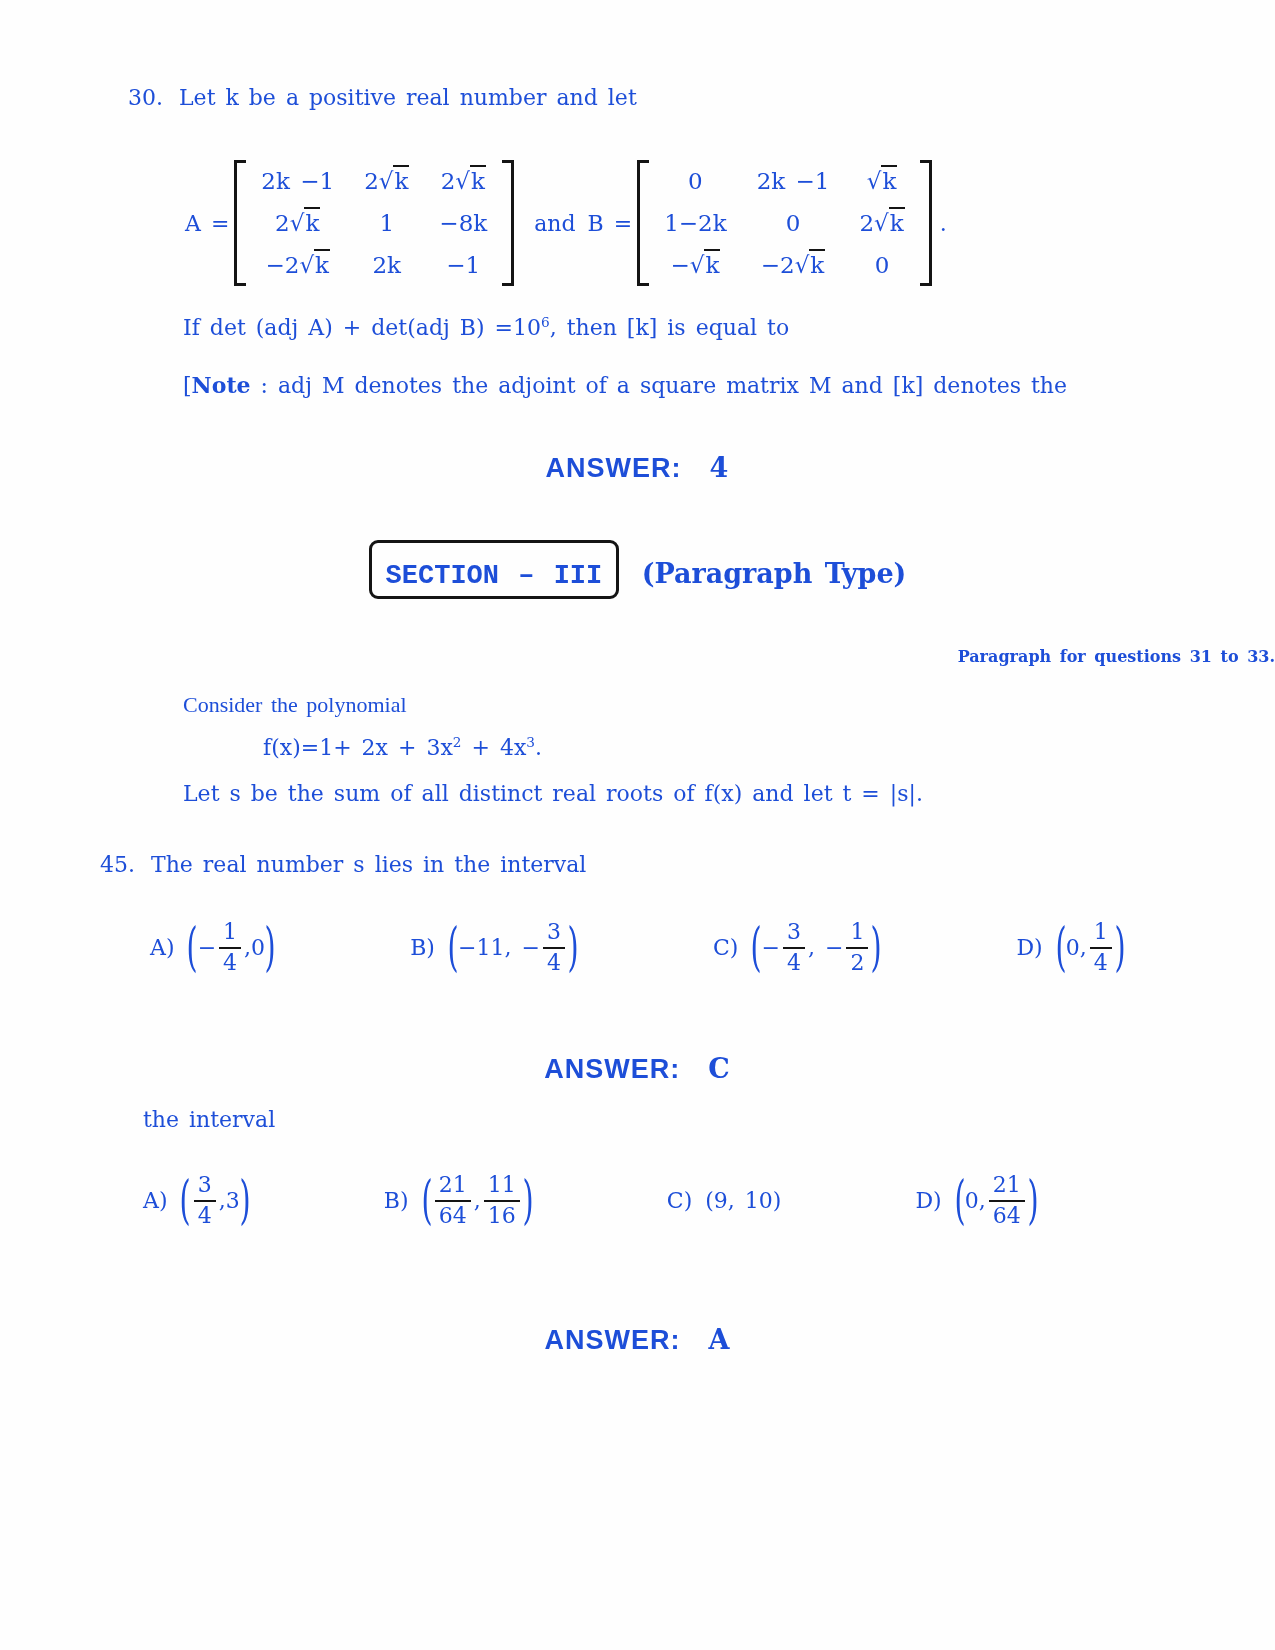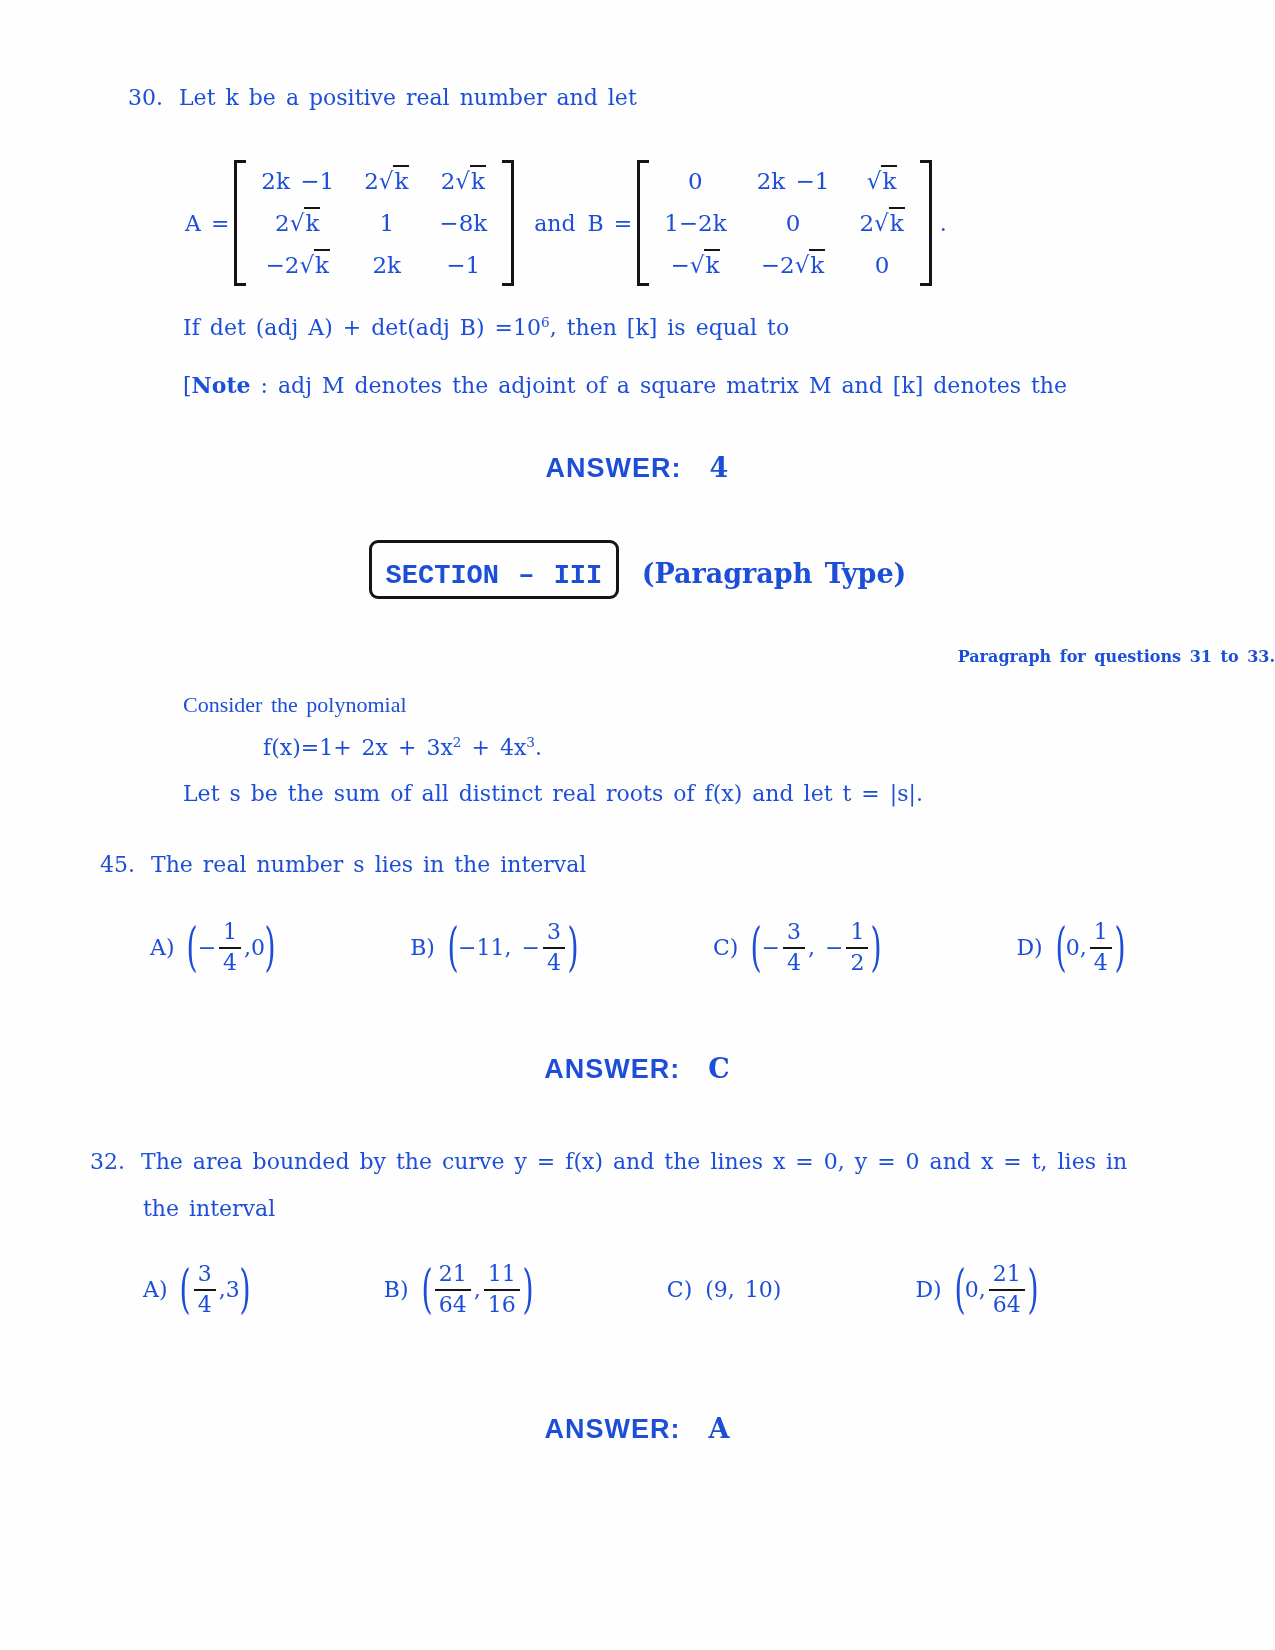--- a/index.html
+++ b/index.html
@@ -167,23 +167,20 @@
             <span class="fn">1</span>
             <span class="fd">4</span>
           </span><span class="bp">)</span></span>
       </span>
     </div>
 
   <div class="answer ans31">
     <span>ANSWER:</span><span class="aval">C</span>
   </div>
 
-  <div class="q32-line1">
-    <span class="qnum">32.</span><span>The area bounded by the curve y = f(x) and the lines x = 0, y = 0 and x = t, lies in</span>
-  </div>
   <div class="q32-line2">the  interval</div>
   <div class="optrow opts32">
       <span class="opt">
         <span class="optlab">A)</span>
         <span class="optmath"><span class="bp">(</span><span class="frac">
             <span class="fn">3</span>
             <span class="fd">4</span>
           </span>,3<span class="bp">)</span></span>
       </span>
       <span class="opt">

